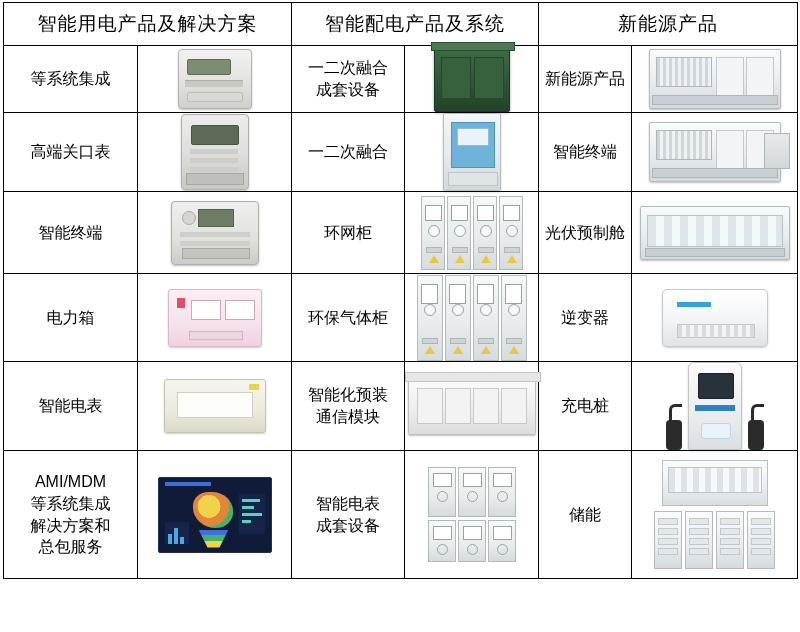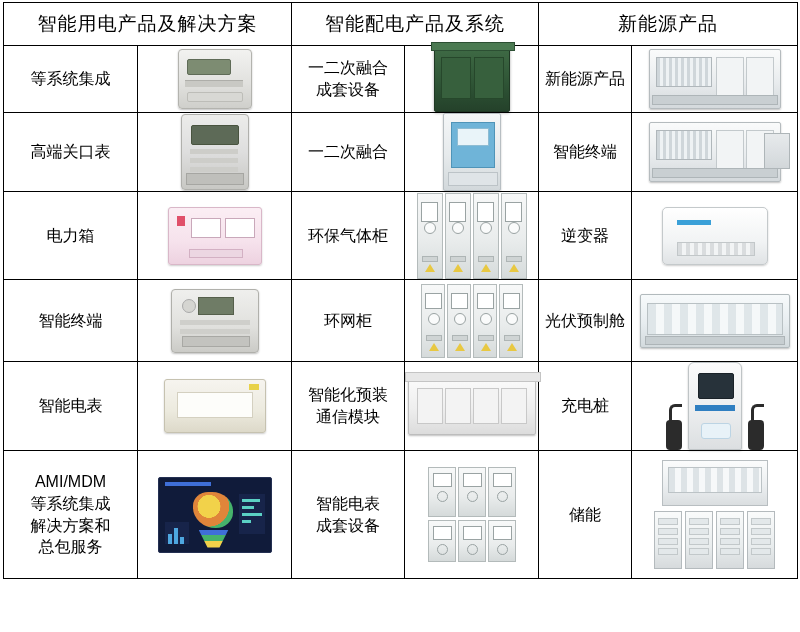--- a/index.html
+++ b/index.html
@@ -489,20 +489,75 @@
             <div class="fins"></div>
                 <div class="door dd1"></div>
                 <div class="door dd2"></div>
                 <div class="skirt"></div>
                 <div class="cube"></div>
           </div>
             </div>
         </td>
       </tr>
 
+      <tr style="height:82px">
+        <td class="label-cell">智能终端</td>
+        <td class="img-cell">
+          <div class="imgbox">
+              <div class="dev terminal">
+            <div class="knob"></div>
+                <div class="screen"></div>
+                <div class="bar b1"></div>
+                <div class="bar b2"></div>
+                <div class="plug"></div>
+          </div>
+            </div>
+        </td>
+        <td class="label-cell">环网柜</td>
+        <td class="img-cell">
+          <div class="imgbox">
+              <div class="swgear">
+            <div class="unit">
+                  <div class="win"></div>
+                  <div class="dial"></div>
+                  <div class="hand"></div>
+                  <div class="warn"></div>
+                </div>
+            <div class="unit">
+                  <div class="win"></div>
+                  <div class="dial"></div>
+                  <div class="hand"></div>
+                  <div class="warn"></div>
+                </div>
+            <div class="unit">
+                  <div class="win"></div>
+                  <div class="dial"></div>
+                  <div class="hand"></div>
+                  <div class="warn"></div>
+                </div>
+            <div class="unit">
+                  <div class="win"></div>
+                  <div class="dial"></div>
+                  <div class="hand"></div>
+                  <div class="warn"></div>
+                </div>
+          </div>
+            </div>
+        </td>
+        <td class="label-cell" style="white-space:pre-line">光伏预制舱</td>
+        <td class="img-cell">
+          <div class="imgbox">
+              <div class="dev cabin">
+            <div class="louvres"></div>
+                <div class="legs"></div>
+          </div>
+            </div>
+        </td>
+      </tr>
+
       <tr style="height:88px">
         <td class="label-cell">电力箱</td>
         <td class="img-cell">
           <div class="imgbox">
               <div class="dev pinkbox">
             <div class="tag"></div>
                 <div class="win w1"></div>
                 <div class="win w2"></div>
                 <div class="foot"></div>
           </div>
@@ -538,75 +593,20 @@
                 </div>
           </div>
             </div>
         </td>
         <td class="label-cell">逆变器</td>
         <td class="img-cell">
           <div class="imgbox">
               <div class="dev inverter">
             <div class="logo"></div>
                 <div class="vents"></div>
-          </div>
-            </div>
-        </td>
-      </tr>
-
-      <tr style="height:82px">
-        <td class="label-cell">智能终端</td>
-        <td class="img-cell">
-          <div class="imgbox">
-              <div class="dev terminal">
-            <div class="knob"></div>
-                <div class="screen"></div>
-                <div class="bar b1"></div>
-                <div class="bar b2"></div>
-                <div class="plug"></div>
-          </div>
-            </div>
-        </td>
-        <td class="label-cell">环网柜</td>
-        <td class="img-cell">
-          <div class="imgbox">
-              <div class="swgear">
-            <div class="unit">
-                  <div class="win"></div>
-                  <div class="dial"></div>
-                  <div class="hand"></div>
-                  <div class="warn"></div>
-                </div>
-            <div class="unit">
-                  <div class="win"></div>
-                  <div class="dial"></div>
-                  <div class="hand"></div>
-                  <div class="warn"></div>
-                </div>
-            <div class="unit">
-                  <div class="win"></div>
-                  <div class="dial"></div>
-                  <div class="hand"></div>
-                  <div class="warn"></div>
-                </div>
-            <div class="unit">
-                  <div class="win"></div>
-                  <div class="dial"></div>
-                  <div class="hand"></div>
-                  <div class="warn"></div>
-                </div>
-          </div>
-            </div>
-        </td>
-        <td class="label-cell" style="white-space:pre-line">光伏预制舱</td>
-        <td class="img-cell">
-          <div class="imgbox">
-              <div class="dev cabin">
-            <div class="louvres"></div>
-                <div class="legs"></div>
           </div>
             </div>
         </td>
       </tr>
 
       <tr style="height:78px">
         <td class="label-cell">智能电表</td>
         <td class="img-cell">
           <div class="imgbox">
               <div class="dev commod">

